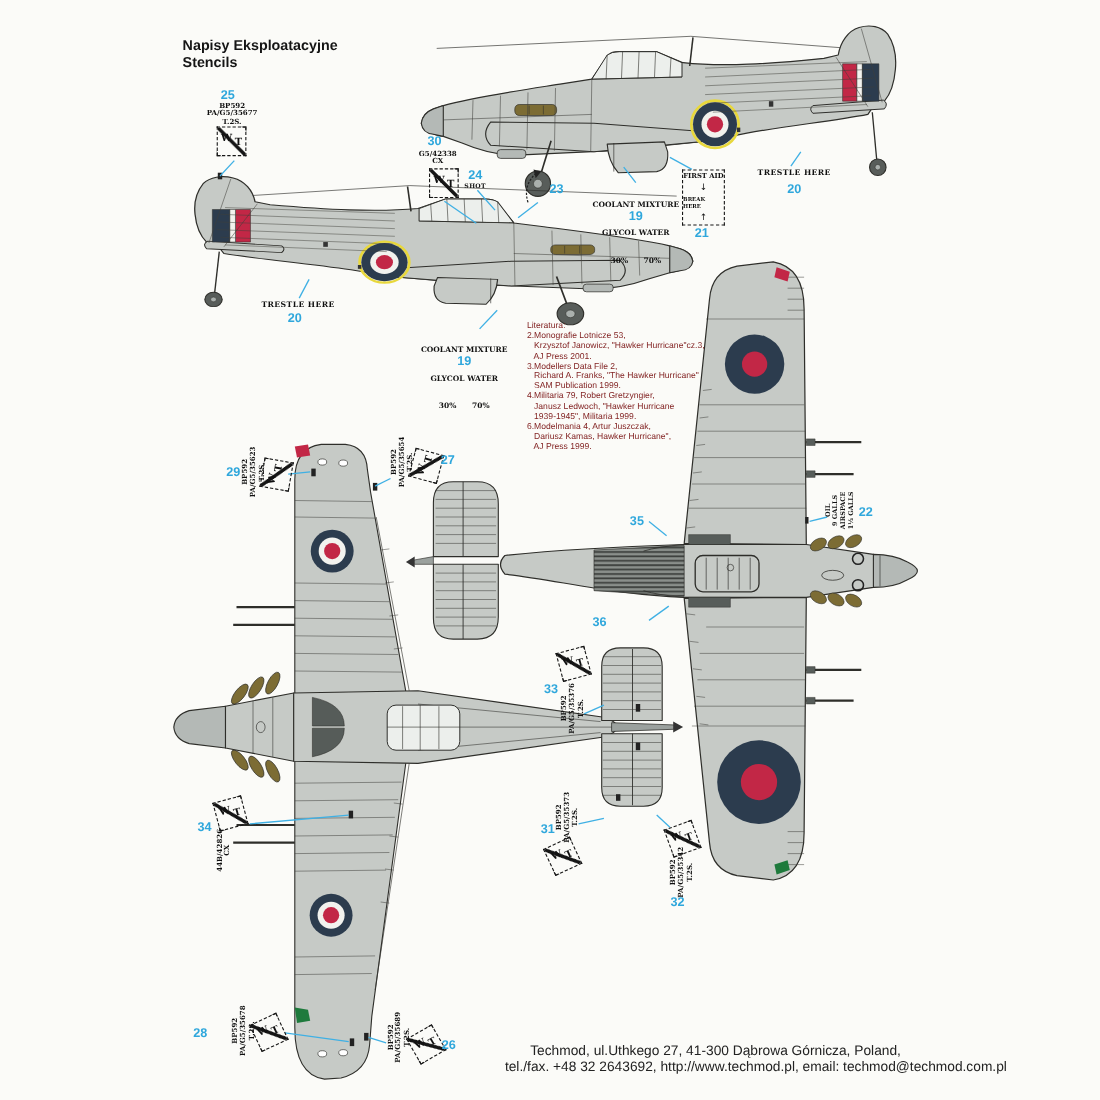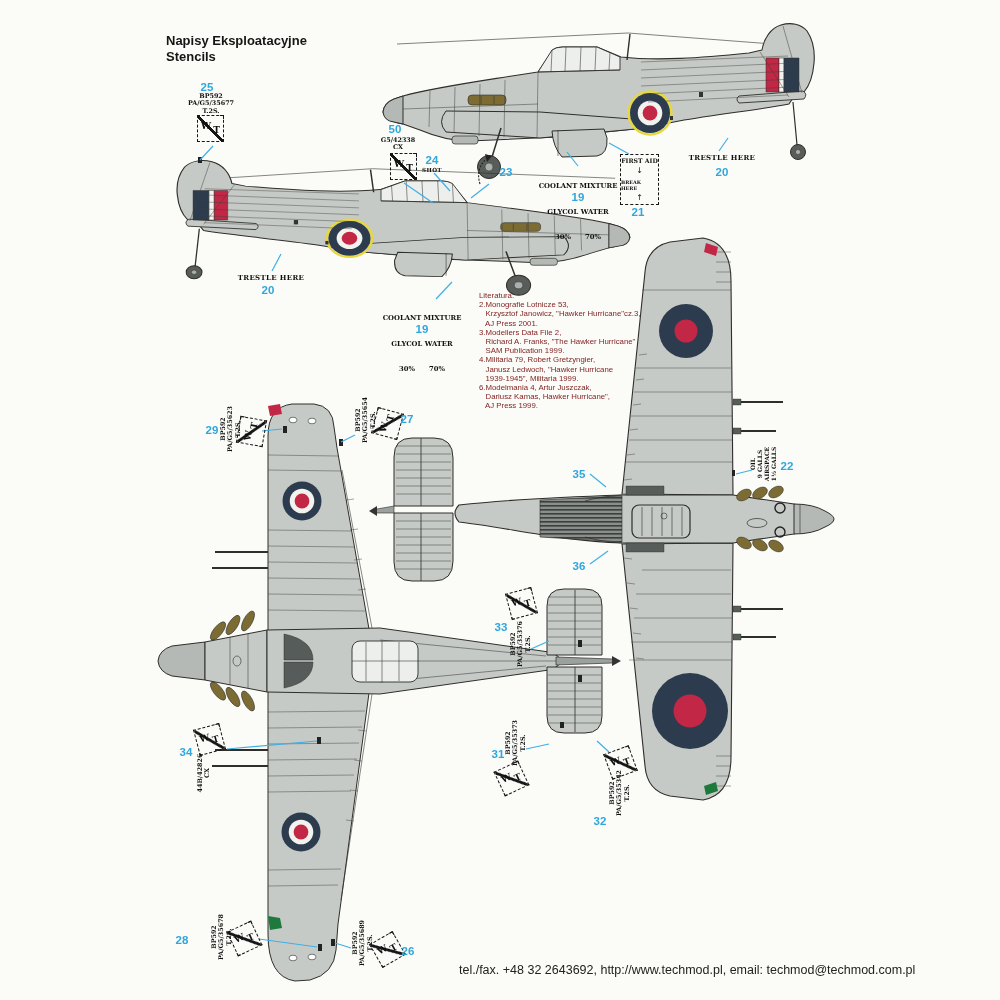--- a/index.html
+++ b/index.html
@@ -381,21 +381,21 @@
 
   <div class="num" style="left:207px;top:87px">25</div>
   <div class="code" style="left:211px;top:104px">BP592
 PA/G5/35677
 T.2S.</div>
   <div class="wtbox" style="left:211px;top:129px">
     <span class="w">W</span>
     <span class="t">T</span>
   </div>
 
-  <div class="num" style="left:395px;top:129px">50</div>
+  <div class="num" style="left:395px;top:129px">30</div>
   <div class="code" style="left:398px;top:144px">G5/42338
 CX</div>
   <div class="wtbox" style="left:404px;top:167px">
     <span class="w">W</span>
     <span class="t">T</span>
   </div>
 
   <div class="num" style="left:432px;top:160px">24</div>
   <div class="slabel" style="left:432px;top:170px;font-size:5.6px">SHOT</div>
 
@@ -489,21 +489,21 @@
   </div>
   <div class="num" style="left:408px;top:951px">26</div>
 
   <div class="code r90 small" style="left:764px;top:464px">OIL
 9 GALLS
 AIRSPACE
 1½ GALLS</div>
   <div class="num" style="left:787px;top:466px">22</div>
 
   <div class="num" style="left:579px;top:474px">35</div>
-  <div class="num" style="left:579px;top:566px">36</div>
+  <div class="num" style="left:545px;top:566px">36</div>
 
   <div class="num" style="left:501px;top:627px">33</div>
   <div class="wtbox" style="left:522px;top:604px;transform:rotate(-15deg)">
     <span class="w">W</span>
     <span class="t">T</span>
   </div>
   <div class="code r90" style="left:521px;top:644px">BP592
 PA/G5/35376
 T.2S.</div>
 
@@ -516,17 +516,18 @@
     <span class="t">T</span>
   </div>
 
   <div class="wtbox" style="left:621px;top:763px;transform:rotate(-20deg)">
     <span class="w">W</span>
     <span class="t">T</span>
   </div>
   <div class="code r90" style="left:620px;top:793px">BP592
 PA/G5/35342
 T.2S.</div>
-  <div class="num" style="left:600px;top:821px">32</div>
-
+  <div class="num" style="left:616px;top:821px">32</div>
+
+  <div class="footer" style="left:482px;top:948px">Techmod, ul.Uthkego 27, 41-300 Dąbrowa Górnicza, Poland,</div>
   <div class="footer" style="left:459px;top:963px">tel./fax. +48 32 2643692, http://www.techmod.pl, email: techmod@techmod.com.pl</div>
 
 </div>
 
 </body></html>

